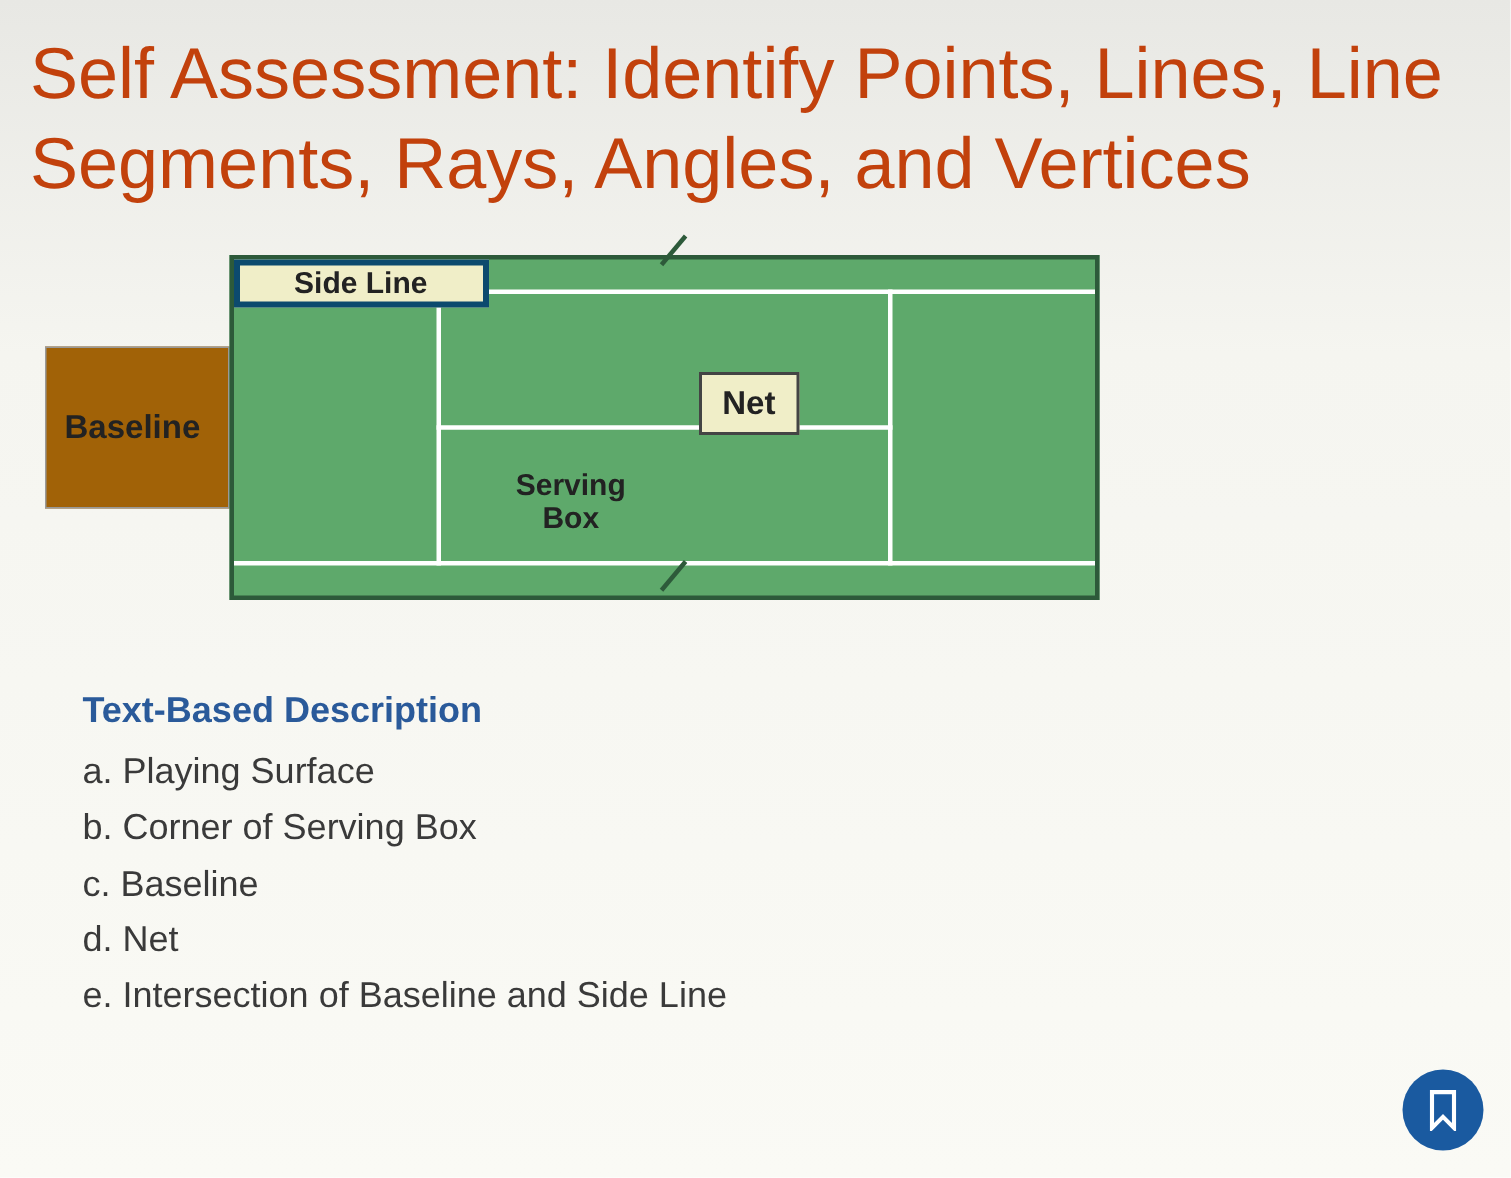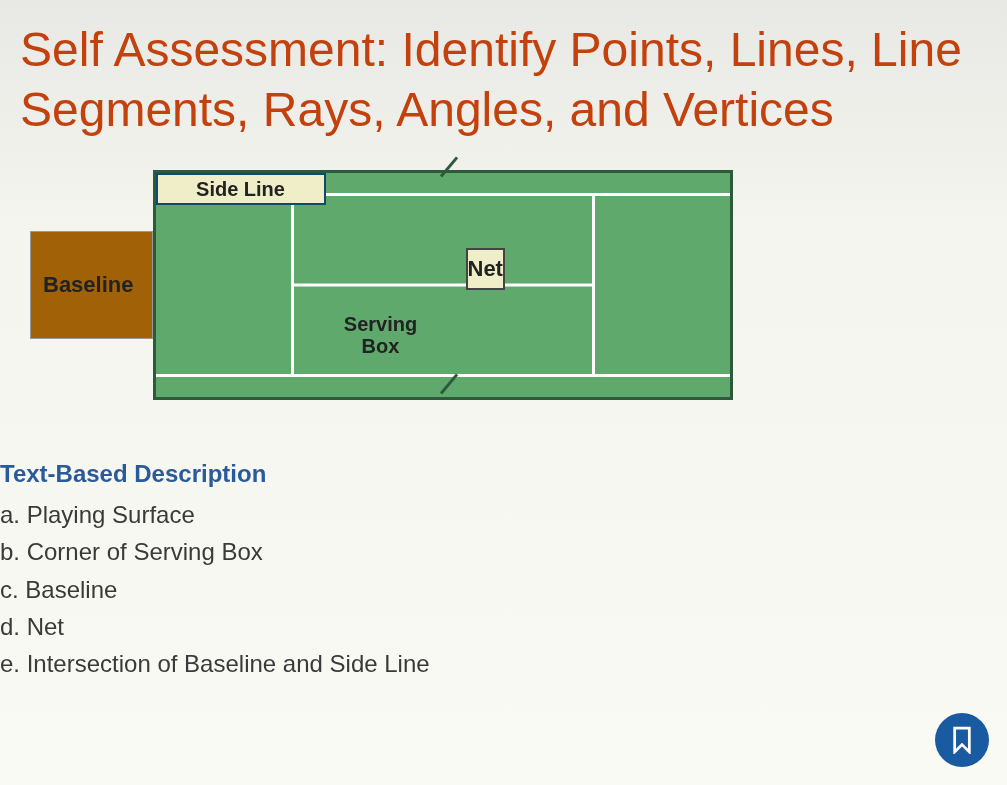--- a/index.html
+++ b/index.html
@@ -59,21 +59,21 @@
     .center-horz { top: 50%; left: 135px; right: 135px; height: 3px; transform: translateY(-50%); }
     .net-line { top: 0; bottom: 0; left: 50%; width: 3px; transform: translateX(-50%); background:#2d5a3a; }
     
     .sideline-box {
       position: absolute;
       top: 0;
       left: 0;
       width: 170px;
       height: 32px;
       background: #f0eec8;
-      border: 2px solid #0c4a6e;
+      border: 4px solid #0c4a6e;
       display: flex;
       align-items: center;
       justify-content: center;
       font-size: 20px;
       font-weight: bold;
       color: #222;
     }
     .serving-label {
       position: absolute;
       top: 140px;
@@ -84,21 +84,21 @@
       font-weight: bold;
       color: #222;
       line-height: 1.1;
     }
     .net-label {
       position: absolute;
       top: 75px;
       left: 310px;
       background: #f0eec8;
       border: 2px solid #444;
-      padding: 6px 0;
+      padding: 6px 14px;
       font-size: 22px;
       font-weight: bold;
       color: #222;
     }
     .net-tick-top {
       position: absolute;
       top: 2px;
       left: calc(50% - 2px);
       width: 25px;
       height: 3px;
@@ -111,20 +111,21 @@
       bottom: 2px;
       left: calc(50% - 2px);
       width: 25px;
       height: 3px;
       background: #2d5a3a;
       transform: rotate(-50deg);
       transform-origin: left center;
     }
     .desc-block {
       margin-top: 55px;
+      margin-left: 55px;
       font-size: 24px;
       color: #333;
       line-height: 1.55;
     }
     .desc-heading {
       color: #2a5a9a;
       font-weight: 600;
       margin-bottom: 4px;
     }
     .desc-item {

